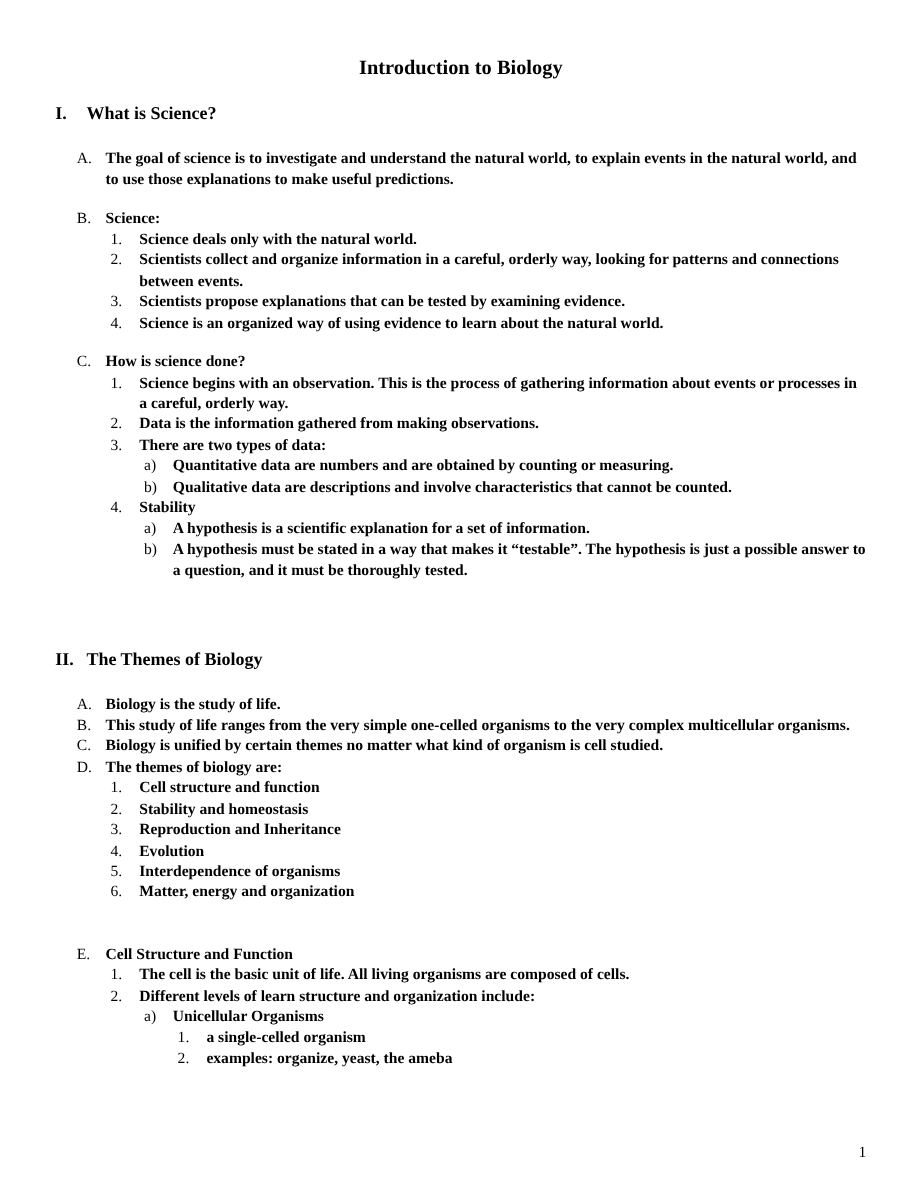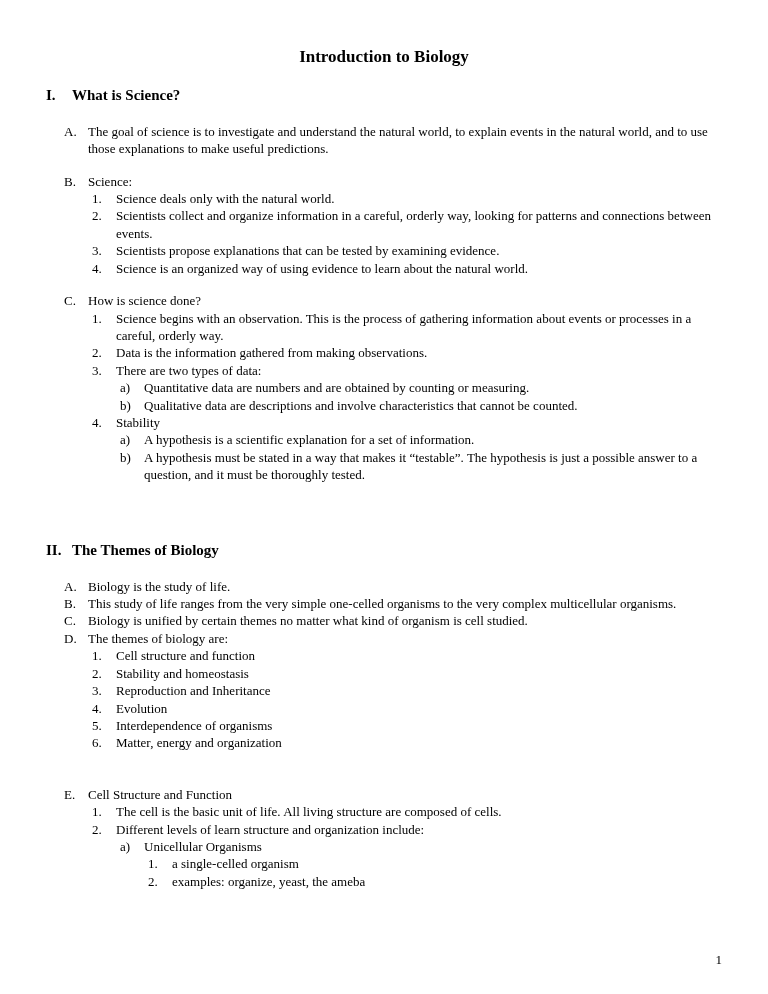--- a/index.html
+++ b/index.html
@@ -23,21 +23,21 @@
   .sec-heading{
     display:flex;
     font-weight:bold;
     font-size:15px;
     margin:14px 0 18px 0;
   }
   .sec-heading .hlbl{flex:0 0 26px;}
   .sec2{margin-top:56px;}
   .item{display:flex;}
   .lbl{flex:0 0 24px;}
-  .txt{flex:1;}
+  .txt{flex:1;font-weight:bold;}
   .lvl1{margin-left:18px;}
   .lvl2{margin-left:46px;}
   .lvl3{margin-left:74px;}
   .lvl4{margin-left:102px;}
   .gap{margin-top:15px;}
   .gap-lg{margin-top:34px;}
   .page-number{
     position:absolute;
     right:46px;
     bottom:26px;
@@ -163,21 +163,21 @@
     <span class="lbl">6.</span>
     <span class="txt">Matter, energy and organization</span>
   </div>
 
   <div class="item lvl1 gap-lg">
     <span class="lbl">E.</span>
     <span class="txt">Cell Structure and Function</span>
   </div>
   <div class="item lvl2">
     <span class="lbl">1.</span>
-    <span class="txt">The cell is the basic unit of life.  All living structure are composed of cells.</span>
+    <span class="txt">The cell is the basic unit of life.  All living organisms are composed of cells.</span>
   </div>
   <div class="item lvl2">
     <span class="lbl">2.</span>
     <span class="txt">Different levels of learn structure and organization include:</span>
   </div>
   <div class="item lvl3">
     <span class="lbl">a)</span>
     <span class="txt">Unicellular Organisms</span>
   </div>
   <div class="item lvl4">

